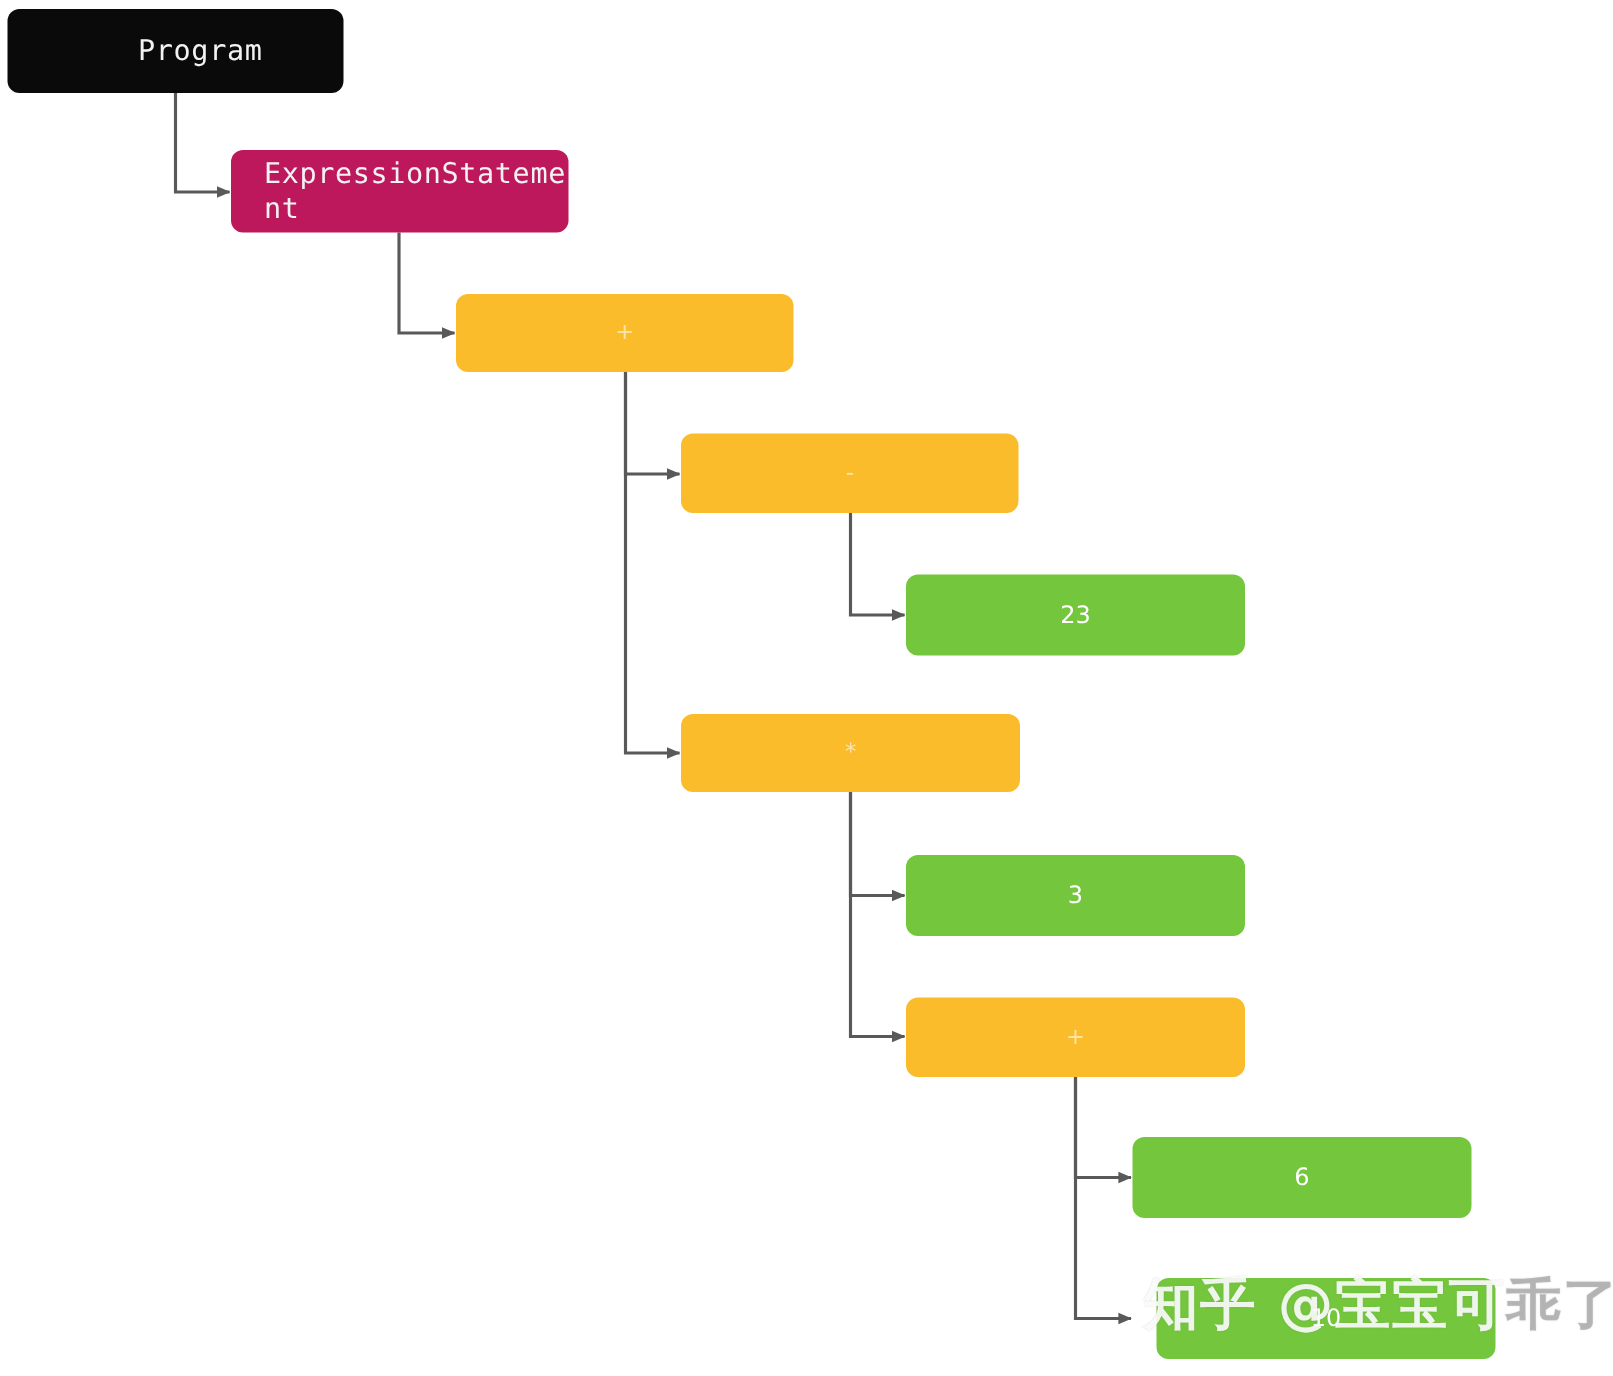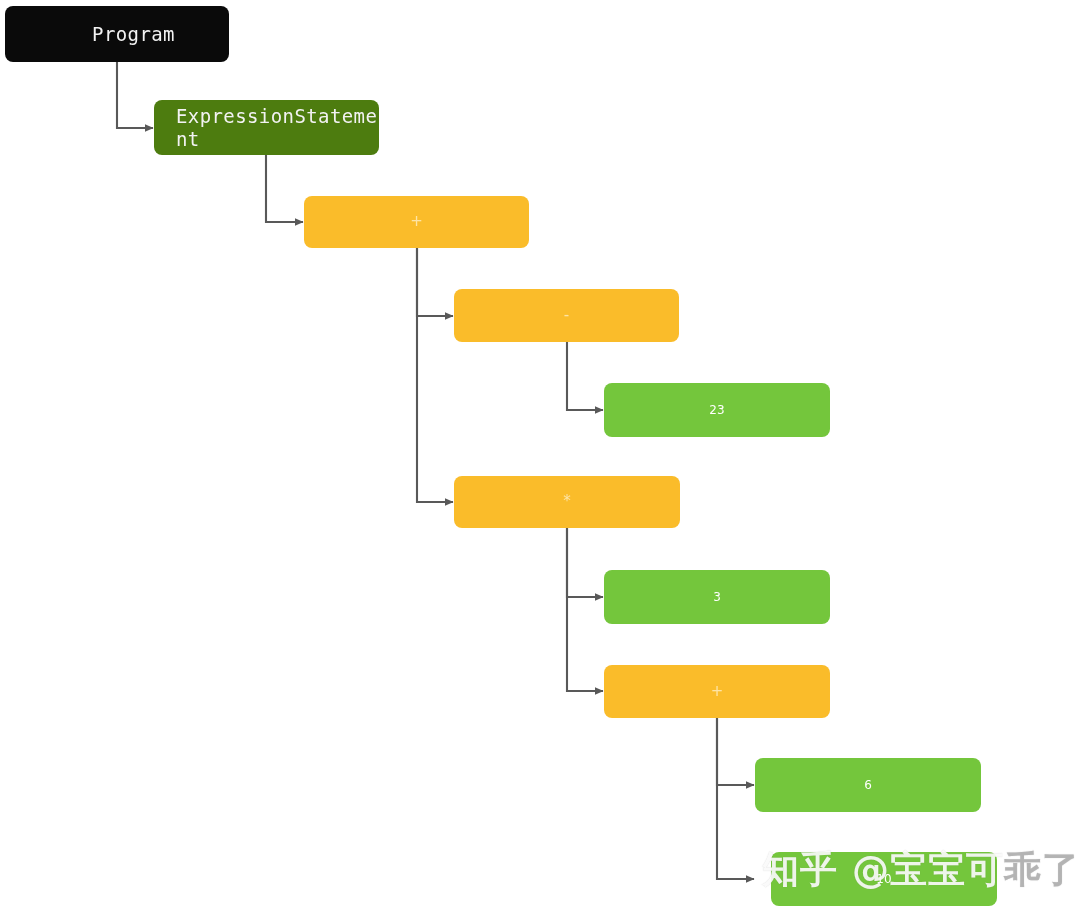--- a/index.html
+++ b/index.html
@@ -39,21 +39,21 @@
     line-height: 1.18;
     white-space: pre-wrap;
     word-break: break-all;
   }
   
   .node.dark {
     background: #0a0a0a;
     padding-left: 33px;
   }
   .node.dark2 {
-    background: #4d7c0f;
+    background: #be185d;
   }
   .node.dark .node-label,
   .node.dark2 .node-label {
     color: #f2f2f2;
     font-family: "DejaVu Sans Mono", "Liberation Mono", monospace;
     font-size: 19px;
     letter-spacing: 0.4px;
     text-align: center;
     padding: 0 14px;
   }
@@ -72,21 +72,21 @@
     font-size: 15px;
     text-align: center;
   }
   
   .node.lit {
     background: #74c63c;
   }
   .node.lit .node-label {
     color: #ffffff;
     font-family: "DejaVu Sans", "Liberation Sans", sans-serif;
-    font-size: 12px;
+    font-size: 16px;
     text-align: center;
   }
   
   #watermark {
     position: absolute;
     left: 762px;
     top: 845px;
     font-family: "DejaVu Sans", "Liberation Sans", sans-serif;
     font-size: 37px;
     font-weight: 700;

